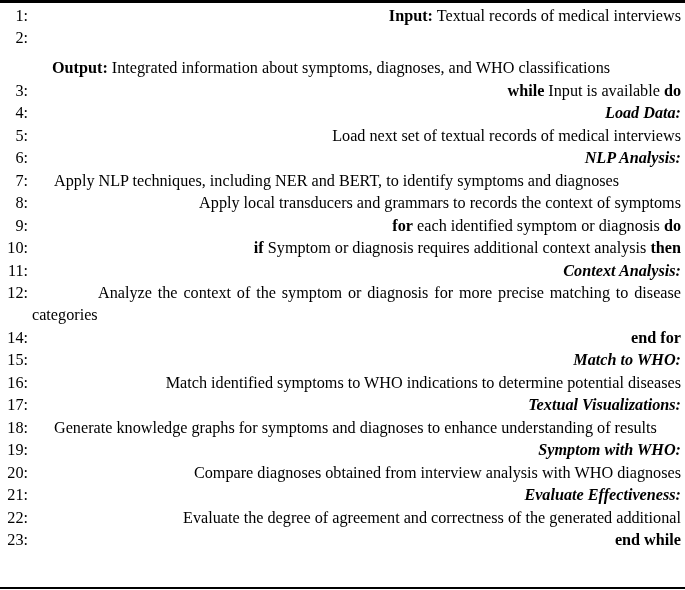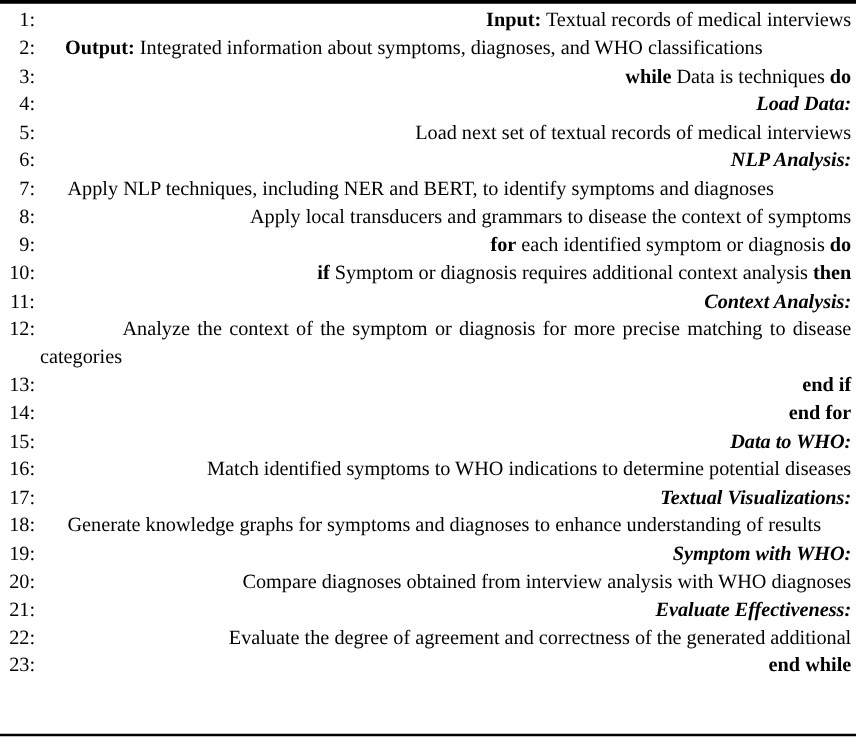--- a/index.html
+++ b/index.html
@@ -81,21 +81,21 @@
   
   .ind0 .body-text { margin-left: 0px; }
   .ind1 .body-text { margin-left: 20px; }
   .ind2 .body-text { margin-left: 64px; }
   .ind3 .body-text { margin-left: 80px; }
 
   
   .ind0.wrap .body-text { text-indent: 0; margin-left: 0px; }
   .ind1.wrap .body-text { margin-left: -2px; text-indent: 22px; }
   .ind3.wrap .body-text { margin-left: -2px; text-indent: 66px; }
-  .ind0.wrap.wrap-shallow .body-text { margin-left: -4px; text-indent: 22px; }
+  .ind0.wrap.wrap-shallow .body-text { margin-left: -4px; text-indent: 22px; margin-top: 30px; }
 
   .kw { font-weight: bold; }
   .it { font-style: italic; font-weight: bold; }
 
   
   .nojustify .body-text { text-align: right; }
 </style>
 </head>
 <body>
 
@@ -107,69 +107,65 @@
       <div class="line ind0 nojustify">
         <span class="lineno">1:</span>
         <span class="body-text"><span class="kw">Input:</span><span> Textual records of medical interviews</span></span>
       </div>
       <div class="line ind0 wrap wrap-shallow">
         <span class="lineno">2:</span>
         <span class="body-text"><span class="kw">Output:</span><span> Integrated information about symptoms, diagnoses, and WHO classifications</span></span>
       </div>
       <div class="line ind0 nojustify">
         <span class="lineno">3:</span>
-        <span class="body-text"><span class="kw">while</span><span> Data is techniques </span><span class="kw">do</span></span>
+        <span class="body-text"><span class="kw">while</span><span> Input is available </span><span class="kw">do</span></span>
       </div>
       <div class="line ind1 nojustify">
         <span class="lineno">4:</span>
         <span class="body-text"><span class="it">Load Data:</span></span>
       </div>
       <div class="line ind1 nojustify">
         <span class="lineno">5:</span>
         <span class="body-text"><span>Load next set of textual records of medical interviews</span></span>
       </div>
       <div class="line ind1 nojustify">
         <span class="lineno">6:</span>
         <span class="body-text"><span class="it">NLP Analysis:</span></span>
       </div>
       <div class="line ind1 wrap">
         <span class="lineno">7:</span>
         <span class="body-text"><span>Apply NLP techniques, including NER and BERT, to identify symptoms and diagnoses</span></span>
       </div>
       <div class="line ind1 nojustify">
         <span class="lineno">8:</span>
-        <span class="body-text"><span>Apply local transducers and grammars to disease the context of symptoms</span></span>
+        <span class="body-text"><span>Apply local transducers and grammars to records the context of symptoms</span></span>
       </div>
       <div class="line ind1 nojustify">
         <span class="lineno">9:</span>
         <span class="body-text"><span class="kw">for</span><span> each identified symptom or diagnosis </span><span class="kw">do</span></span>
       </div>
       <div class="line ind2 nojustify">
         <span class="lineno">10:</span>
         <span class="body-text"><span class="kw">if</span><span> Symptom or diagnosis requires additional context analysis </span><span class="kw">then</span></span>
       </div>
       <div class="line ind3 nojustify">
         <span class="lineno">11:</span>
         <span class="body-text"><span class="it">Context Analysis:</span></span>
       </div>
       <div class="line ind3 wrap">
         <span class="lineno">12:</span>
         <span class="body-text"><span>Analyze the context of the symptom or diagnosis for more precise matching to disease categories</span></span>
       </div>
-      <div class="line ind2 nojustify">
-        <span class="lineno">13:</span>
-        <span class="body-text"><span class="kw">end if</span></span>
-      </div>
       <div class="line ind1 nojustify">
         <span class="lineno">14:</span>
         <span class="body-text"><span class="kw">end for</span></span>
       </div>
       <div class="line ind1 nojustify">
         <span class="lineno">15:</span>
-        <span class="body-text"><span class="it">Data to WHO:</span></span>
+        <span class="body-text"><span class="it">Match to WHO:</span></span>
       </div>
       <div class="line ind1 nojustify">
         <span class="lineno">16:</span>
         <span class="body-text"><span>Match identified symptoms to WHO indications to determine potential diseases</span></span>
       </div>
       <div class="line ind1 nojustify">
         <span class="lineno">17:</span>
         <span class="body-text"><span class="it">Textual Visualizations:</span></span>
       </div>
       <div class="line ind1 wrap">

